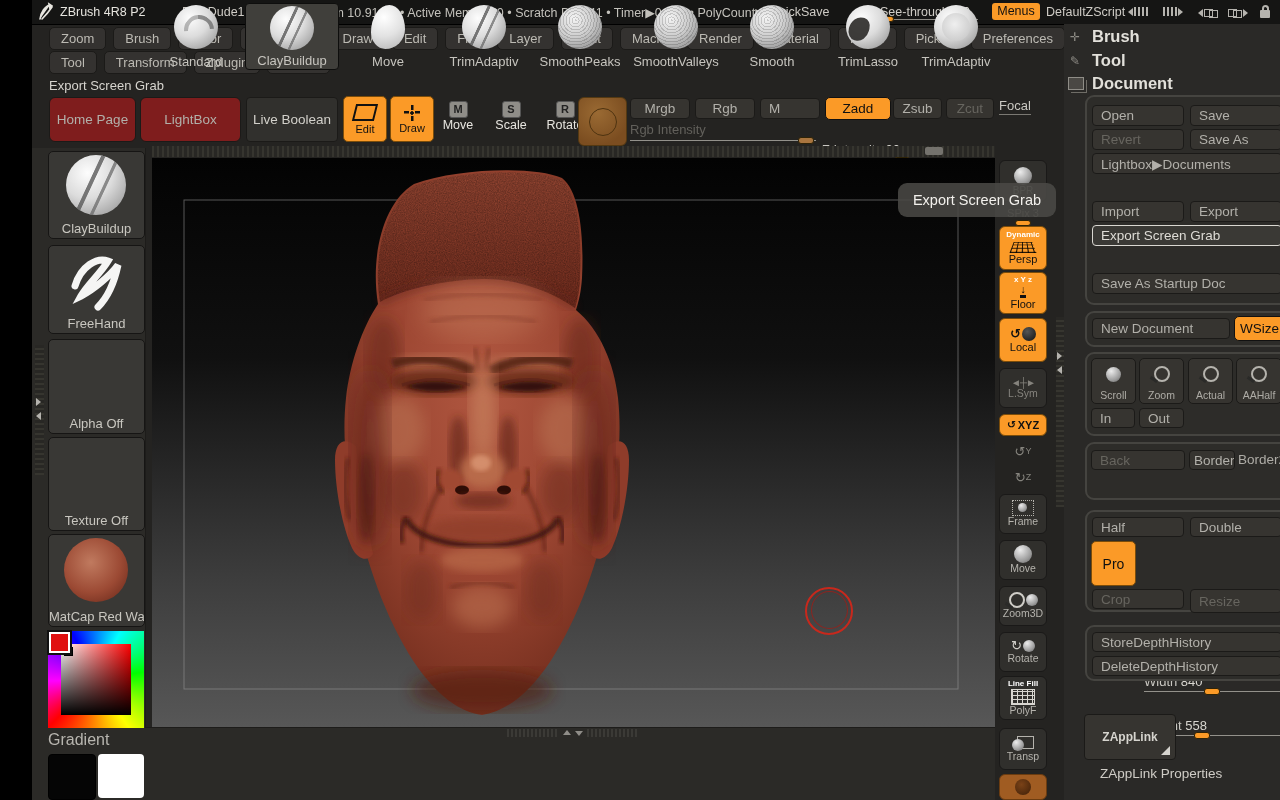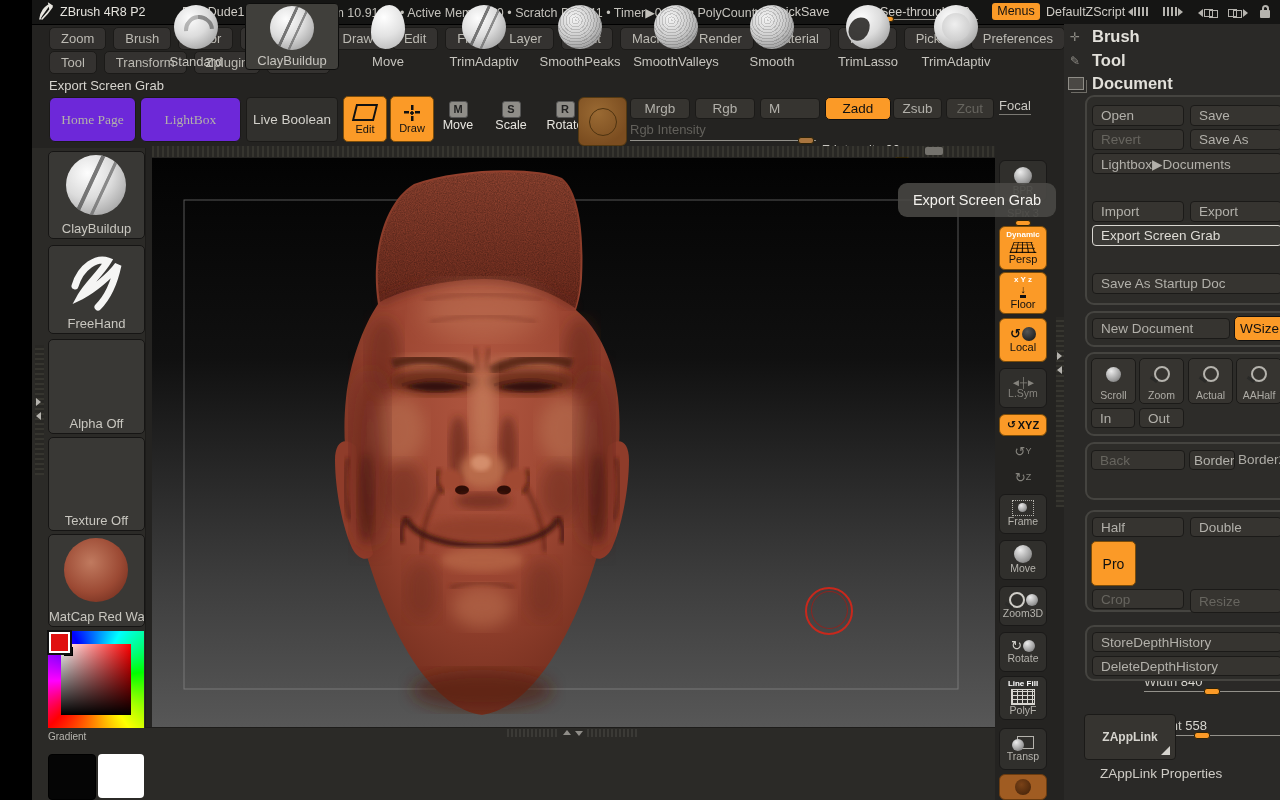--- a/index.html
+++ b/index.html
@@ -25,21 +25,21 @@
      border-bottom:none;border-radius:4px 4px 0 0;box-sizing:border-box;}
   
   .menurow{position:absolute;left:17px;display:flex;gap:7px;}
   .menubtn{background:#343230;border:1px solid #1b1a18;border-radius:5px;padding:3px 11px;
      font-size:13px;color:#bcbab3;height:15px;line-height:15px;white-space:nowrap;}
   
   .btn{background:#363430;border:1px solid #1b1a18;border-radius:4px;color:#b2b0aa;
        font-size:13.5px;display:flex;align-items:center;padding:0 8px;box-sizing:border-box;white-space:nowrap;overflow:hidden;}
   .btn.ctr{justify-content:center;padding:0 2px;}
   .btn.dim{color:#67655f;}
-  .btn.big{background:#6d28d9;border-radius:6px;font-size:13.5px;font-family:Liberation Serif, serif;}
+  .btn.big{background:#7f1d1d;border-radius:6px;font-size:13.5px;}
   .obig{background:#fb9a27;border:1px solid #7a4c0a;border-radius:5px;color:#111;
         display:flex;flex-direction:column;align-items:center;justify-content:center;box-sizing:border-box;}
   .gbox{border:2px solid #454440;border-radius:9px;background:#2d2c29;box-sizing:border-box;}
   .slider{position:relative;font-size:13px;color:#9c9a94;white-space:nowrap;}
   .slider .stk{position:absolute;left:0;right:0;bottom:1px;height:1px;background:#93918b;}
   .slider.dim{color:#62605b;}
   .sval{color:#d8d6d0;}
   .badge{display:inline-block;background:#8f8d88;color:#222;border:1px solid #555;border-radius:3px;
      width:17px;height:15px;font-size:11px;font-weight:bold;text-align:center;line-height:15px;}
   .tinylbl{font-size:12.5px;color:#e8e6e0;text-align:center;}
@@ -259,21 +259,21 @@
   </div>
   <div class="titem" style="top:534px;height:93px">
     <div class="redsphere" style="position:absolute;left:15px;top:3px;width:64px;height:64px"></div>
     <div class="cap">MatCap Red Wax</div>
   </div>
   <div class="picker">
     <div class="inner"></div>
     <div class="sel"></div>
     <div class="cur"></div>
   </div>
-  <div class="abs" style="left:16px;top:731px;width:96px;height:17px;font-size:10px;color:#b7b5af">Gradient</div>
+  <div class="abs" style="left:16px;top:731px;width:96px;height:17px;font-size:16px;color:#b7b5af">Gradient</div>
   <div class="abs" style="left:16px;top:754px;width:46px;height:44px;background:#050505;border:1px solid #000;border-radius:4px"></div>
   <div class="abs" style="left:66px;top:754px;width:46px;height:44px;background:#fff;border-radius:4px"></div>
   <div class="abs divider-v" style="left:3px;top:345px;width:9px;height:130px"></div>
   <span class="abs tri tri-r" style="left:4px;top:398px"></span>
   <span class="abs tri tri-l" style="left:4px;top:412px"></span>
 
   <div class="abs divider-h" style="left:120px;top:146px;width:843px;height:11px">
     <div style="position:absolute;left:773px;top:1px;width:18px;height:8px;background:#74726d;border-radius:2px"></div>
   </div>
   <div class="abs" style="left:120px;top:158px;width:843px;height:569px">

